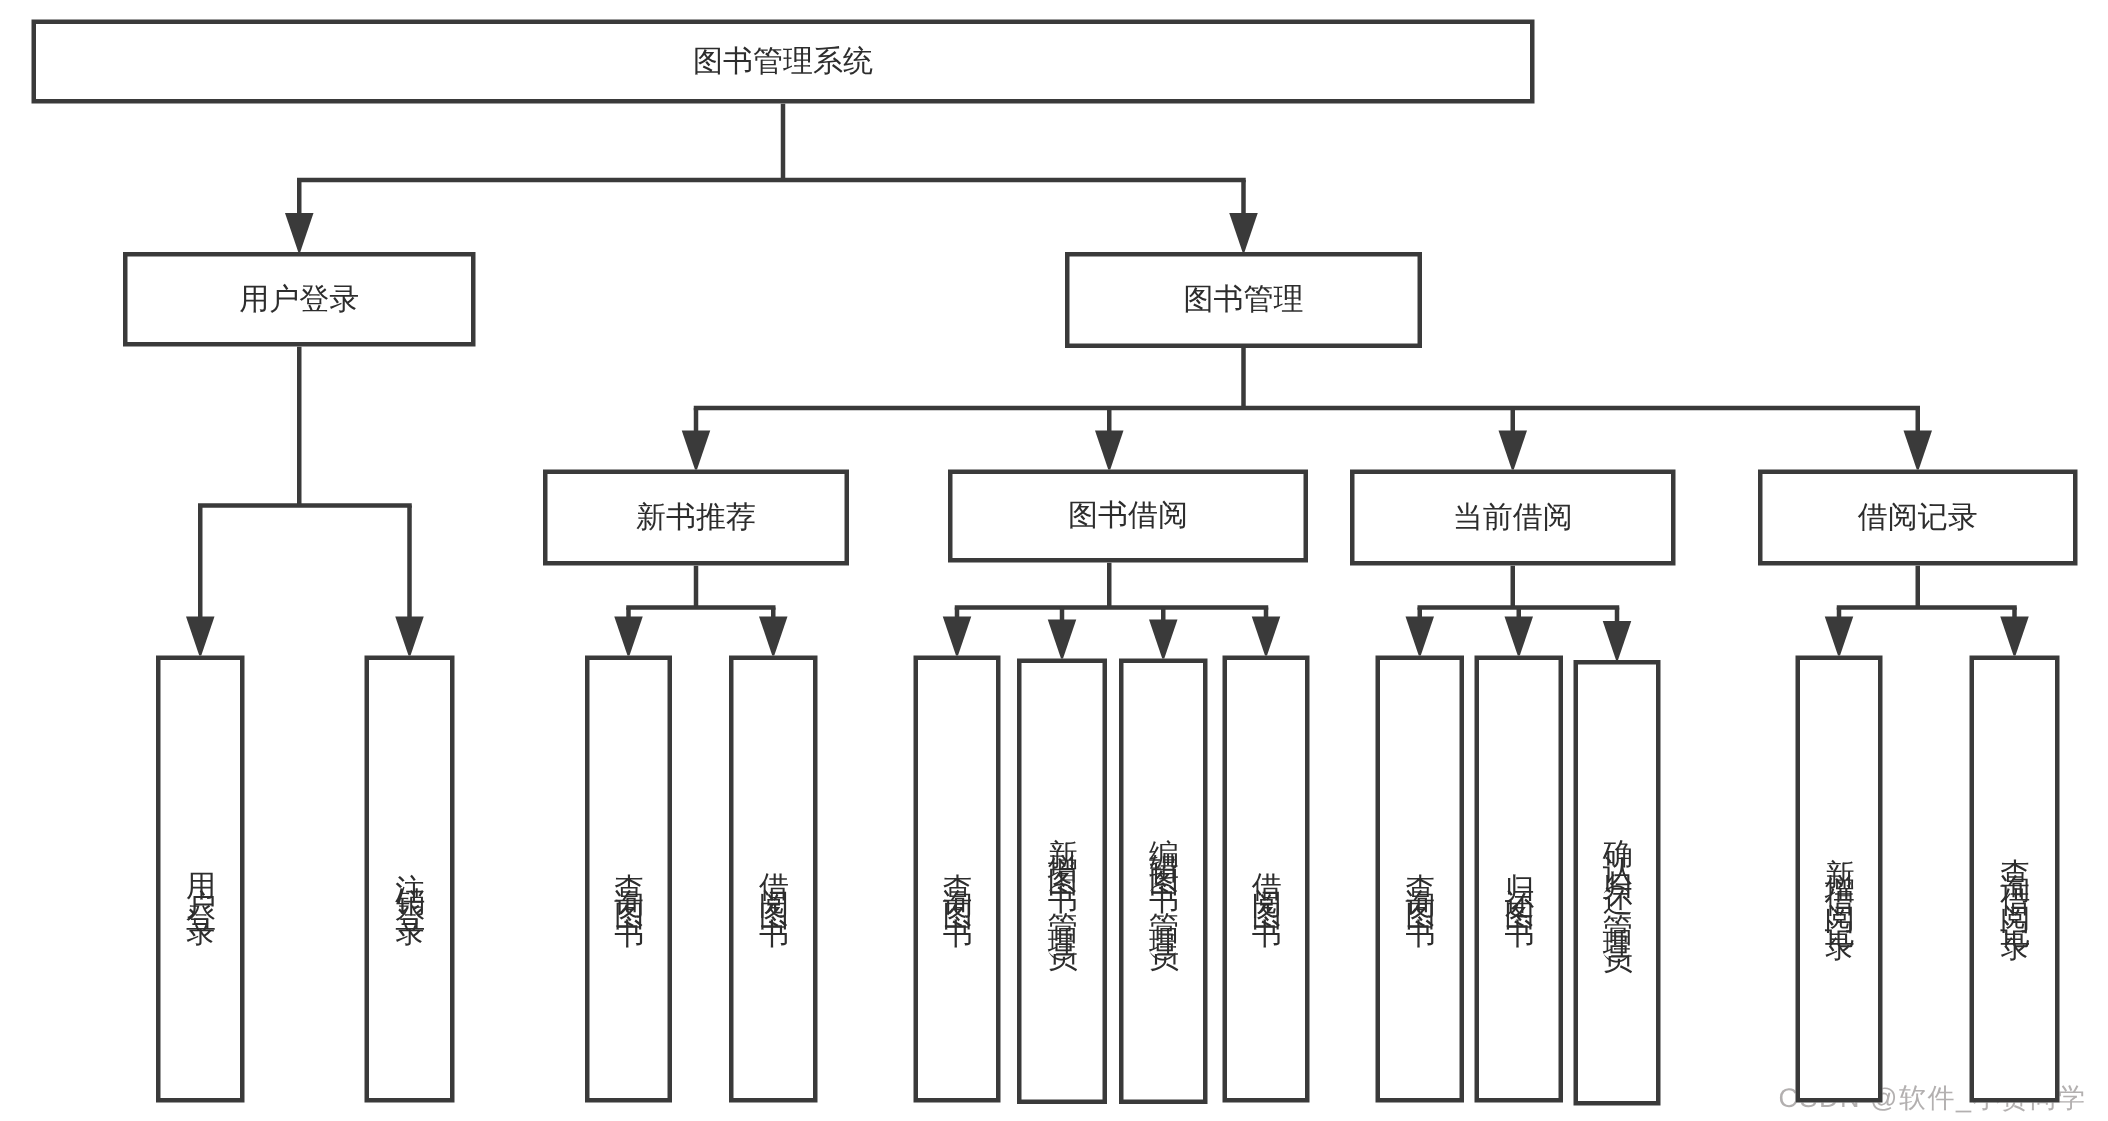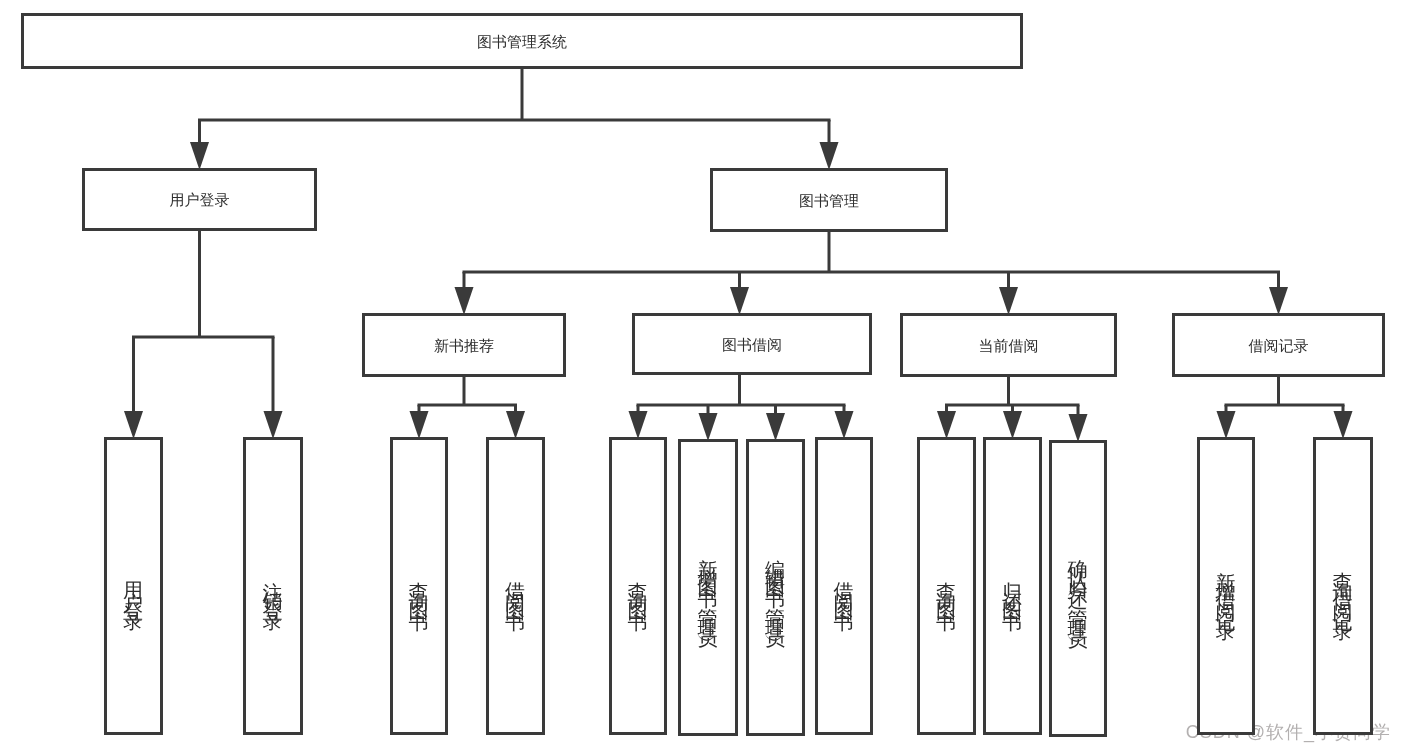--- a/index.html
+++ b/index.html
@@ -5,21 +5,21 @@
   html,body{margin:0;padding:0;background:#ffffff;}
   .canvas{
     position:relative;width:1405px;height:747px;background:#ffffff;
     font-family:"Liberation Sans", sans-serif;overflow:hidden;
   }
   #connectors{position:absolute;left:0;top:0;width:1405px;height:747px;}
   .node{
     position:absolute;box-sizing:border-box;background:#ffffff;
     border:3px solid #3a3a3a;color:#2d2d2d;
     display:flex;align-items:center;justify-content:center;
-    font-size:15px;line-height:1;text-align:center;
+    font-size:20px;line-height:1;text-align:center;
   }
   .node.v{
     writing-mode:vertical-rl;text-orientation:mixed;
     letter-spacing:0.5em;font-size:20px;
   }
   .watermark{
     position:absolute;right:14px;bottom:3px;
     font-size:18px;letter-spacing:1px;color:#b3b0b0;
     font-family:"Liberation Sans", sans-serif;white-space:nowrap;
   }

